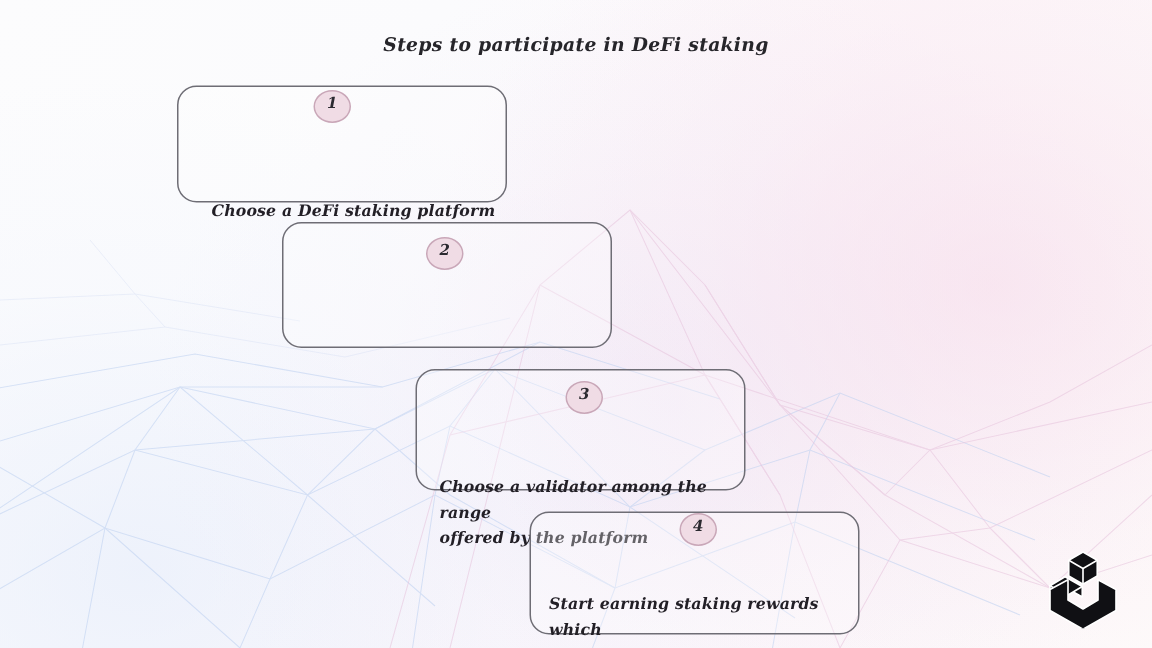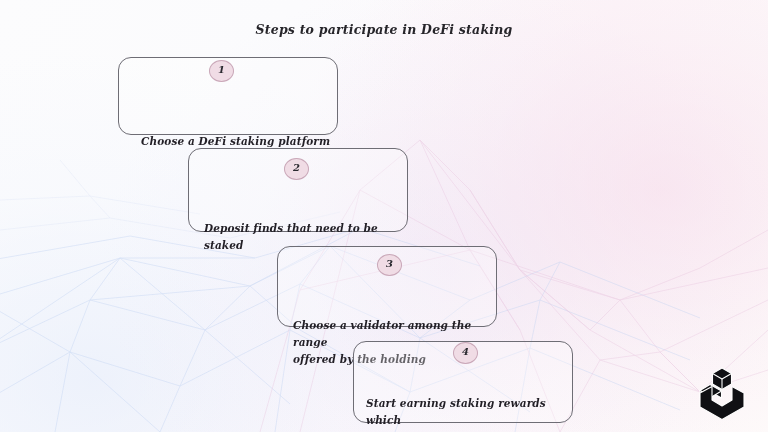--- a/index.html
+++ b/index.html
@@ -159,26 +159,25 @@
   </div>
 
   <div class="title">Steps to participate in DeFi staking</div>
 
   <div class="step-box" id="box-1"></div>
   <div class="step-badge" id="badge-1">1</div>
   <div class="step-text" id="text-1">Choose a DeFi staking platform</div>
 
   <div class="step-box" id="box-2"></div>
   <div class="step-badge" id="badge-2">2</div>
-  <div class="step-text" id="text-2">Deposit finds that need to be staked</div>
 
   <div class="step-box" id="box-3"></div>
   <div class="step-badge" id="badge-3">3</div>
   <div class="step-text" id="text-3">Choose a validator among the range
-offered by the holding</div>
+offered by the platform</div>
 
   <div class="step-box" id="box-4"></div>
   <div class="step-badge" id="badge-4">4</div>
   <div class="step-text" id="text-4">Start earning staking rewards which
 are automatically added to your existing
 holding</div>
 
   <div class="logo">
     <svg viewBox="0 0 56 56" xmlns="http://www.w3.org/2000/svg">
       <g fill="#101014" stroke="#ffffff" stroke-width="1.1" stroke-linejoin="round">

